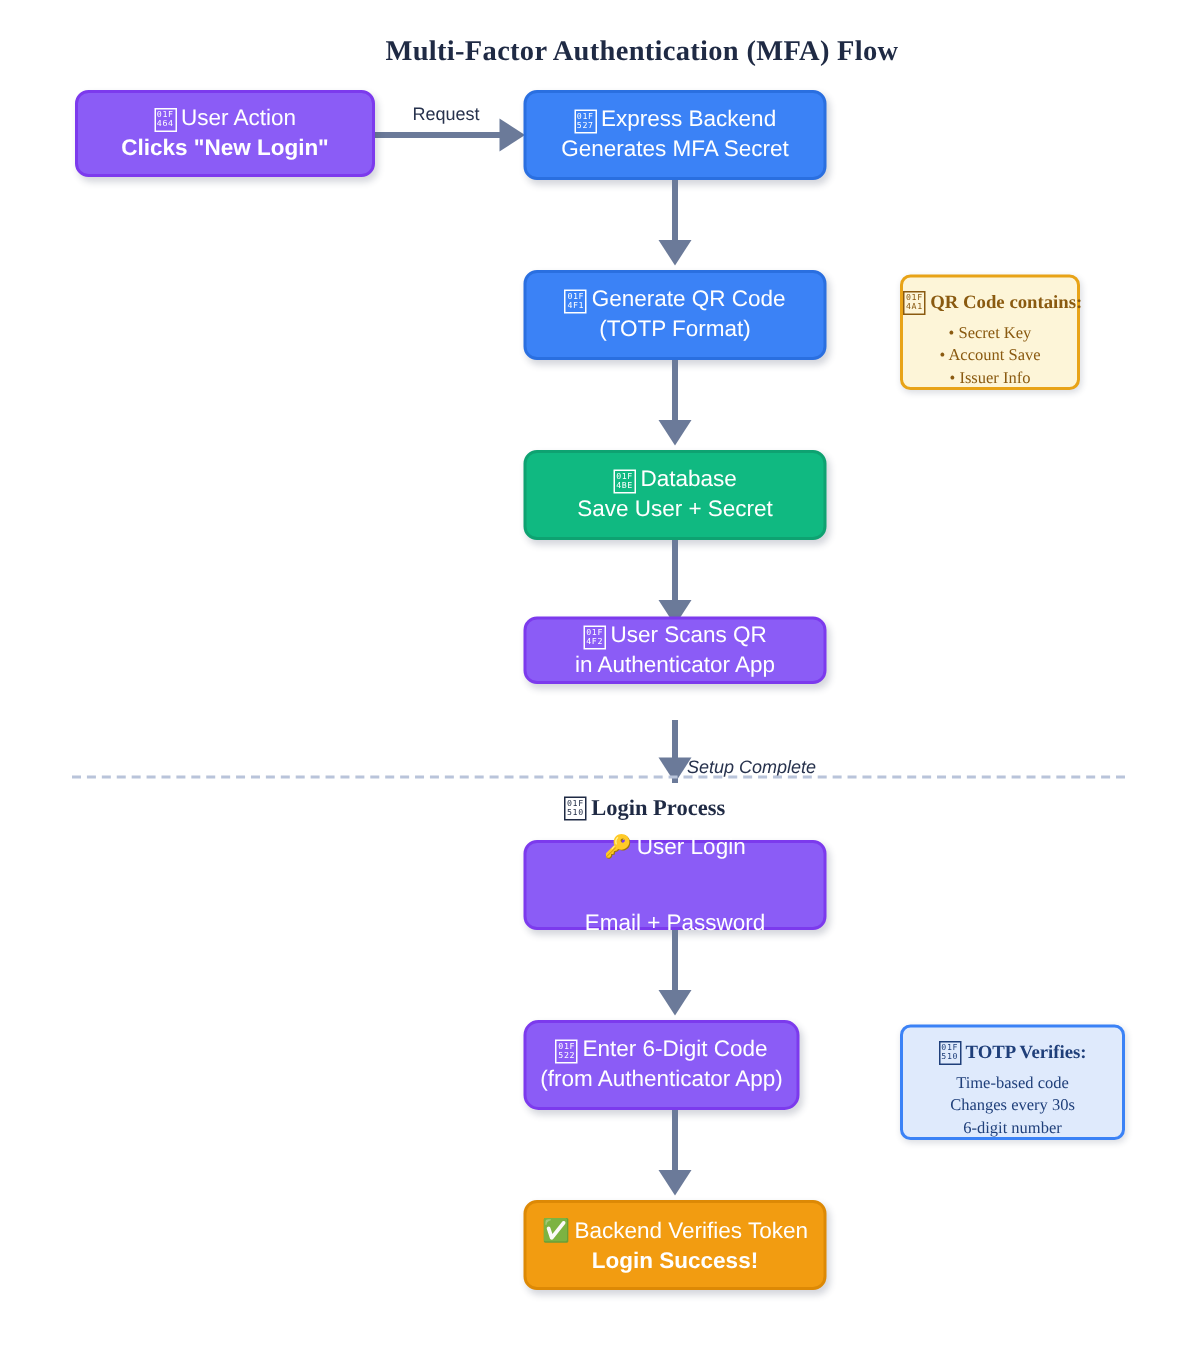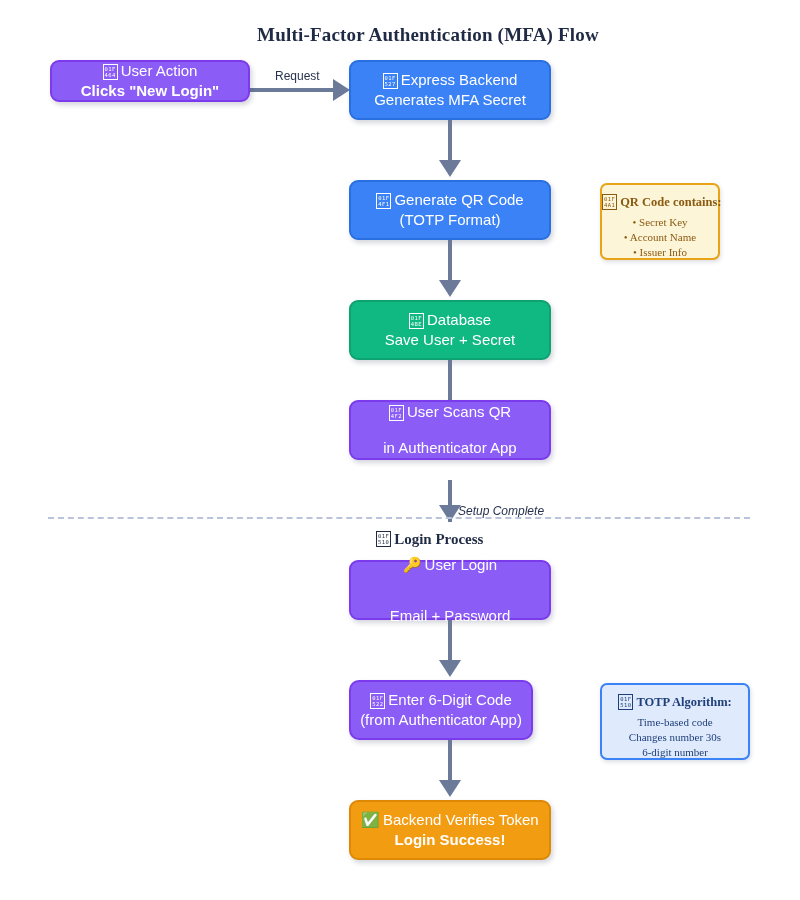--- a/index.html
+++ b/index.html
@@ -172,21 +172,21 @@
 <body>
 
 <div id="canvas">
 
   <div class="title">Multi-Factor Authentication (MFA) Flow</div>
 
   <div class="conn-line" style="left:250px; top:88px; width:93px; height:4px;"></div>
   <div class="arrow-right" style="left:333px; top:79px;"></div>
   <div class="edge-label" style="left:275px; top:69px;">Request</div>
 
-  <div class="node n-purple" style="left:50px; top:60px; width:200px; height:42px;">
+  <div class="node n-purple" style="left:50px; top:60px; width:200px; height:58px;">
     <div class="line1"><span class="tofu"><i>01F</i><i>464</i></span><span>User Action</span></div>
     <div class="line2 bold">Clicks "New Login"</div>
   </div>
 
   <div class="node n-blue" style="left:349px; top:60px; width:202px; height:60px;">
     <div class="line1"><span class="tofu"><i>01F</i><i>527</i></span><span>Express Backend</span></div>
     <div class="line2">Generates MFA Secret</div>
   </div>
 
   <div class="conn-line" style="left:448px; top:120px; width:4px; height:41px;"></div>
@@ -201,21 +201,21 @@
   <div class="arrow-down" style="left:439px; top:280px;"></div>
 
   <div class="node n-green" style="left:349px; top:300px; width:202px; height:60px;">
     <div class="line1"><span class="tofu"><i>01F</i><i>4BE</i></span><span>Database</span></div>
     <div class="line2">Save User + Secret</div>
   </div>
 
   <div class="conn-line" style="left:448px; top:360px; width:4px; height:41px;"></div>
   <div class="arrow-down" style="left:439px; top:400px;"></div>
 
-  <div class="node n-purple" style="left:349px; top:400px; width:202px; height:60px;justify-content:space-between;">
+  <div class="node n-purple" style="left:349px; top:411px; width:202px; height:45px;">
     <div class="line1"><span class="tofu"><i>01F</i><i>4F2</i></span><span>User Scans QR</span></div>
     <div class="line2">in Authenticator App</div>
   </div>
 
   <div class="conn-line" style="left:448px; top:480px; width:4px; height:42px;"></div>
   <div class="arrow-down" style="left:439px; top:505px;"></div>
   <div class="edge-label italic" style="left:458px; top:504px;">Setup Complete</div>
 
   <div class="divider" style="left:48px; top:517px; width:702px;"></div>
   <div class="phase-heading" style="left:338px; top:531px;">
@@ -239,24 +239,24 @@
   <div class="arrow-down" style="left:439px; top:780px;"></div>
 
   <div class="node n-orange" style="left:349px; top:800px; width:202px; height:60px;">
     <div class="line1"><span class="glyph">✅</span><span>Backend Verifies Token</span></div>
     <div class="line2 bold">Login Success!</div>
   </div>
 
   <div class="note note-amber" style="left:600px; top:183px; width:120px; height:77px;">
     <div class="note-title"><span class="tofu"><i>01F</i><i>4A1</i></span><span>QR Code contains:</span></div>
     <div class="note-item">• Secret Key</div>
-    <div class="note-item">• Account Name</div>
+    <div class="note-item">• Account Save</div>
     <div class="note-item">• Issuer Info</div>
   </div>
 
   <div class="note note-blue" style="left:600px; top:683px; width:150px; height:77px;">
-    <div class="note-title"><span class="tofu"><i>01F</i><i>510</i></span><span>TOTP Algorithm:</span></div>
+    <div class="note-title"><span class="tofu"><i>01F</i><i>510</i></span><span>TOTP Verifies:</span></div>
     <div class="note-item">Time-based code</div>
-    <div class="note-item">Changes number 30s</div>
+    <div class="note-item">Changes every 30s</div>
     <div class="note-item">6-digit number</div>
   </div>
 
 </div>
 
 </body></html>

